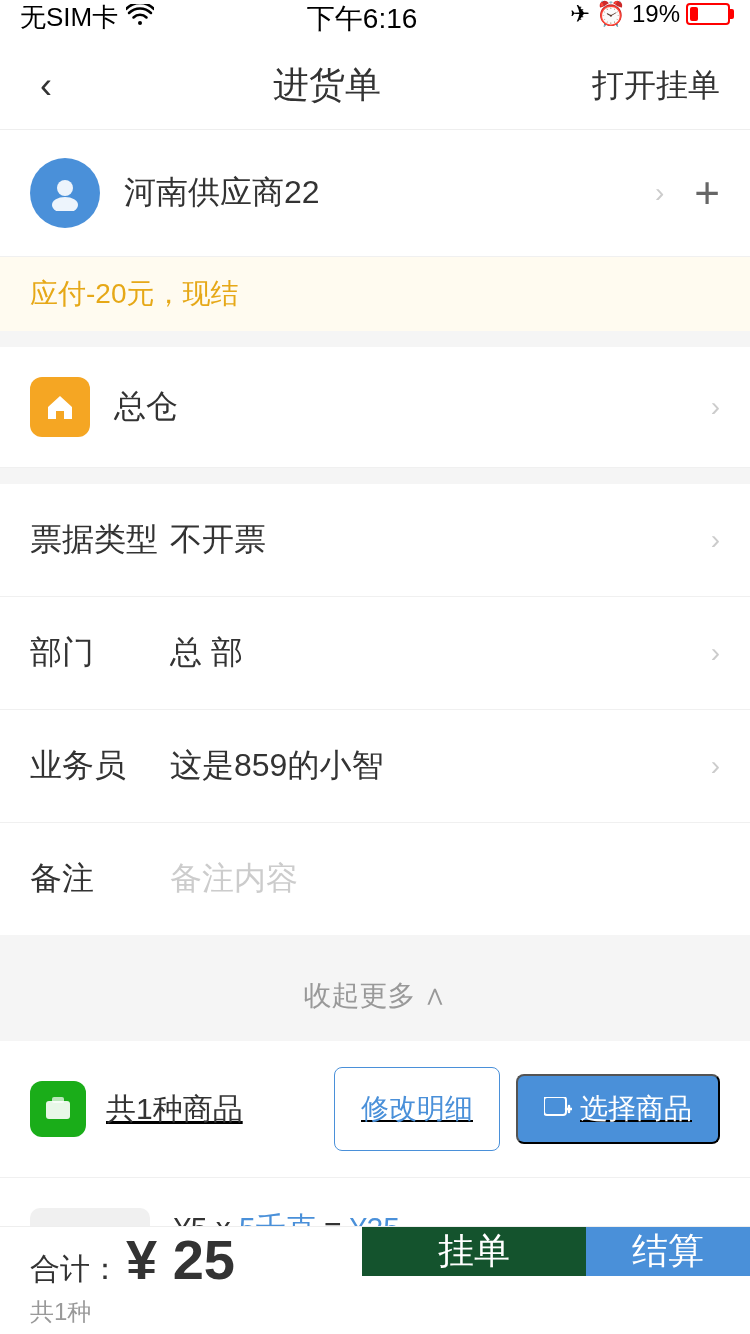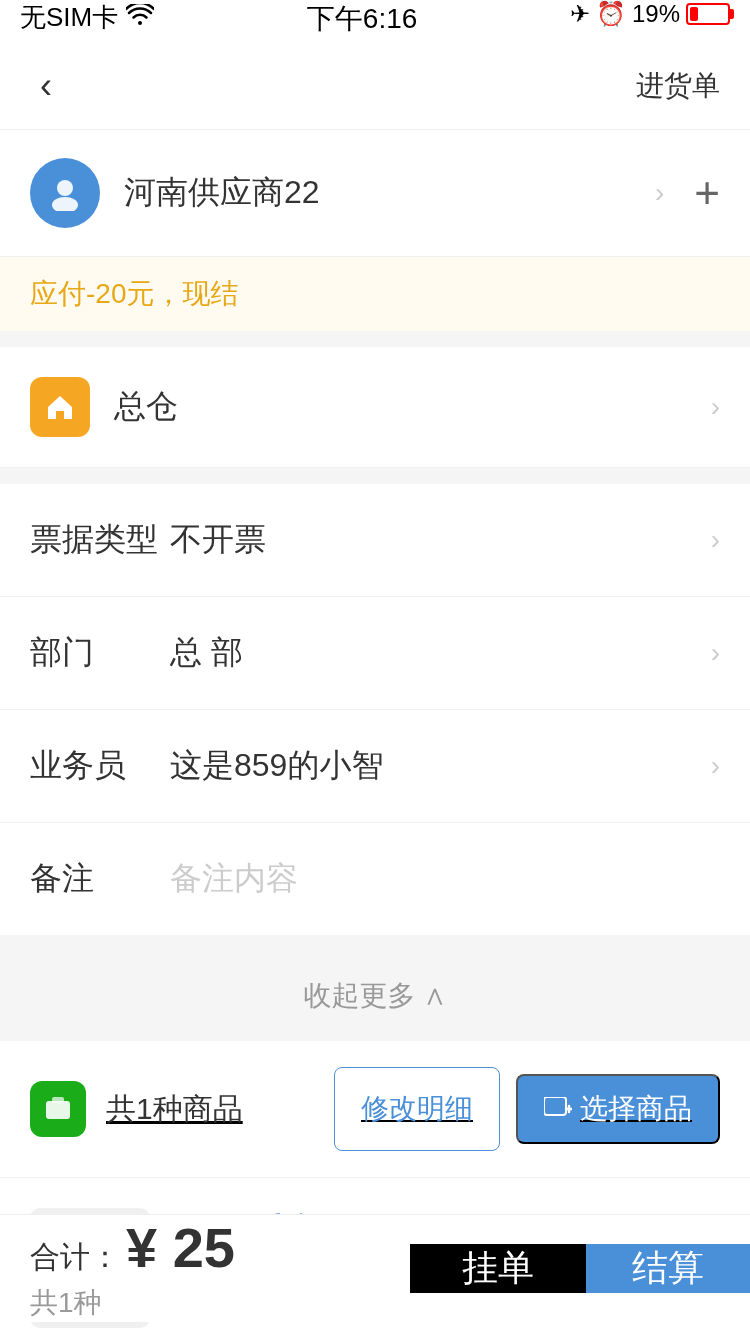--- a/index.html
+++ b/index.html
@@ -48,21 +48,21 @@
       padding: 0 30px;
       border-bottom: 1px solid #eee;
     }
     .nav-back {
       font-size: 36px;
       color: #333;
       cursor: pointer;
       padding: 10px;
     }
     .nav-title {
-      font-size: 28px;
+      font-size: 36px;
       font-weight: 500;
       color: #333;
     }
     .nav-action {
       font-size: 32px;
       color: #333;
       cursor: pointer;
     }
 
     
@@ -230,27 +230,27 @@
     .product-price-line .blue { color: #4a90d9; }
     .product-price-line .total { color: #4a90d9; }
     .product-more {
       color: #999; font-size: 32px; cursor: pointer;
       margin-top: 10px;
     }
 
     
     .footer {
       position: fixed;
-      bottom: 12px;
+      bottom: 0;
       left: 0;
       width: 750px;
       background: #fff;
       border-top: 1px solid #eee;
       display: flex;
-      align-items: center;
+      align-items: flex-start;
       height: 108px;
     }
     .footer-total {
       flex: 1;
       display: flex;
       flex-direction: column;
       justify-content: center;
       padding: 0 30px;
     }
     .footer-total-main {
@@ -259,29 +259,29 @@
       display: flex;
       align-items: baseline;
       gap: 6px;
     }
     .footer-total-main .amount {
       font-size: 56px;
       font-weight: bold;
       color: #333;
     }
     .footer-total-sub {
-      font-size: 28px;
+      font-size: 24px;
       color: #999;
       margin-top: 4px;
     }
     .footer-btn-hang {
-      background: #000000;
+      background: #14532d;
       color: #fff;
       font-size: 36px;
-      width: 176px;
+      width: 224px;
       display: flex;
       align-items: center;
       justify-content: center;
       cursor: pointer;
     }
     .footer-btn-settle {
       background: #4a90d9;
       color: #fff;
       font-size: 36px;
       width: 164px;
@@ -313,20 +313,21 @@
     <span>19%</span>
     <span class="battery-icon">
       <span class="battery-fill"></span>
     </span>
   </div>
 </div>
 
 <div class="nav-bar">
   <span class="nav-back">‹</span>
   <span class="nav-title">进货单</span>
+  <span class="nav-action">打开挂单</span>
 </div>
 
 <div class="content">
 
   <div class="card">
     <div class="supplier-row">
       <div class="supplier-avatar">
         <svg width="36" height="36" viewBox="0 0 36 36" fill="none">
           <circle cx="18" cy="13" r="8" fill="#fff" opacity="0.9"></circle>
           <ellipse cx="18" cy="30" rx="13" ry="8" fill="#fff" opacity="0.9"></ellipse>

